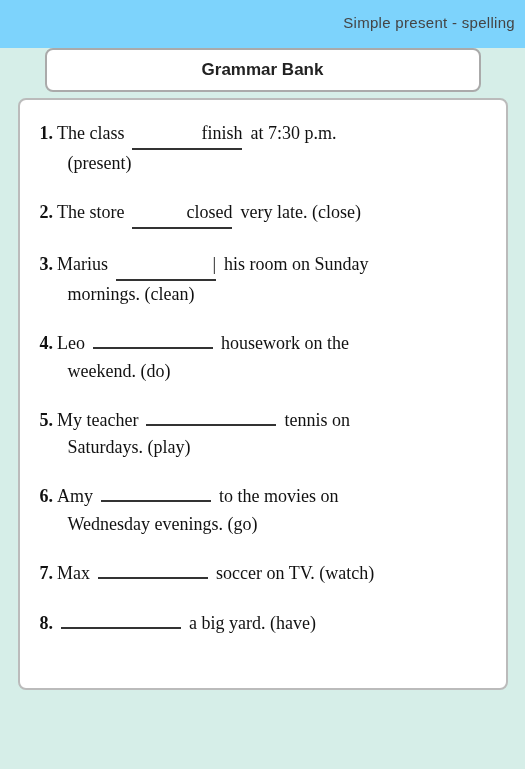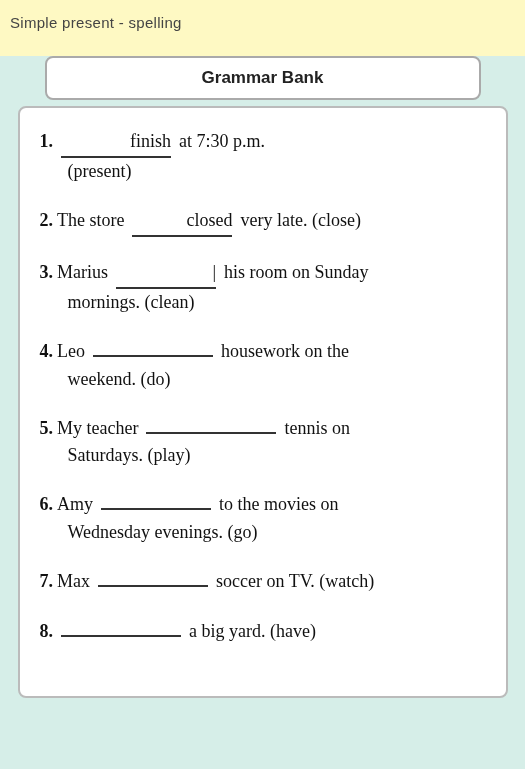--- a/index.html
+++ b/index.html
@@ -13,23 +13,23 @@
       min-height: 769px;
       font-family: Georgia, 'Times New Roman', serif;
       background: #d6eee8;
       display: flex;
       flex-direction: column;
       align-items: center;
     }
 
     .top-header {
       width: 100%;
-      padding: 14px 10px 24px;
-      text-align: left;
-      background: #fef9c3;
+      padding: 14px 10px 16px;
+      text-align: right;
+      background: #7dd3fc;
     }
 
     .top-title {
       font-size: 15px;
       color: #444;
       font-family: Arial, sans-serif;
       letter-spacing: 0.3px;
     }
 
     .grammar-bank-bar {
@@ -103,20 +103,21 @@
 
 <div class="grammar-bank-bar">
   <span class="grammar-bank-label">Grammar Bank</span>
 </div>
 
 <div class="main-card">
   <ol class="exercise-list" id="exercise-list">
   <li class="exercise-item">
         <div style="display: flex; align-items: baseline; flex-wrap: wrap;">
           <span class="item-number">1.</span>
+          <span style="margin-right: 4px;">The class</span>
           <span class="blank" style="min-width: 110px;">finish</span>
           <span style="margin-left: 4px;">at 7:30 p.m.</span>
         </div>
         <span class="continuation">(present)</span>
       </li>
       <li class="exercise-item">
         <div style="display: flex; align-items: baseline; flex-wrap: wrap;">
           <span class="item-number">2.</span>
           <span style="margin-right: 4px;">The store</span>
           <span class="blank" style="min-width: 100px;">closed</span>

